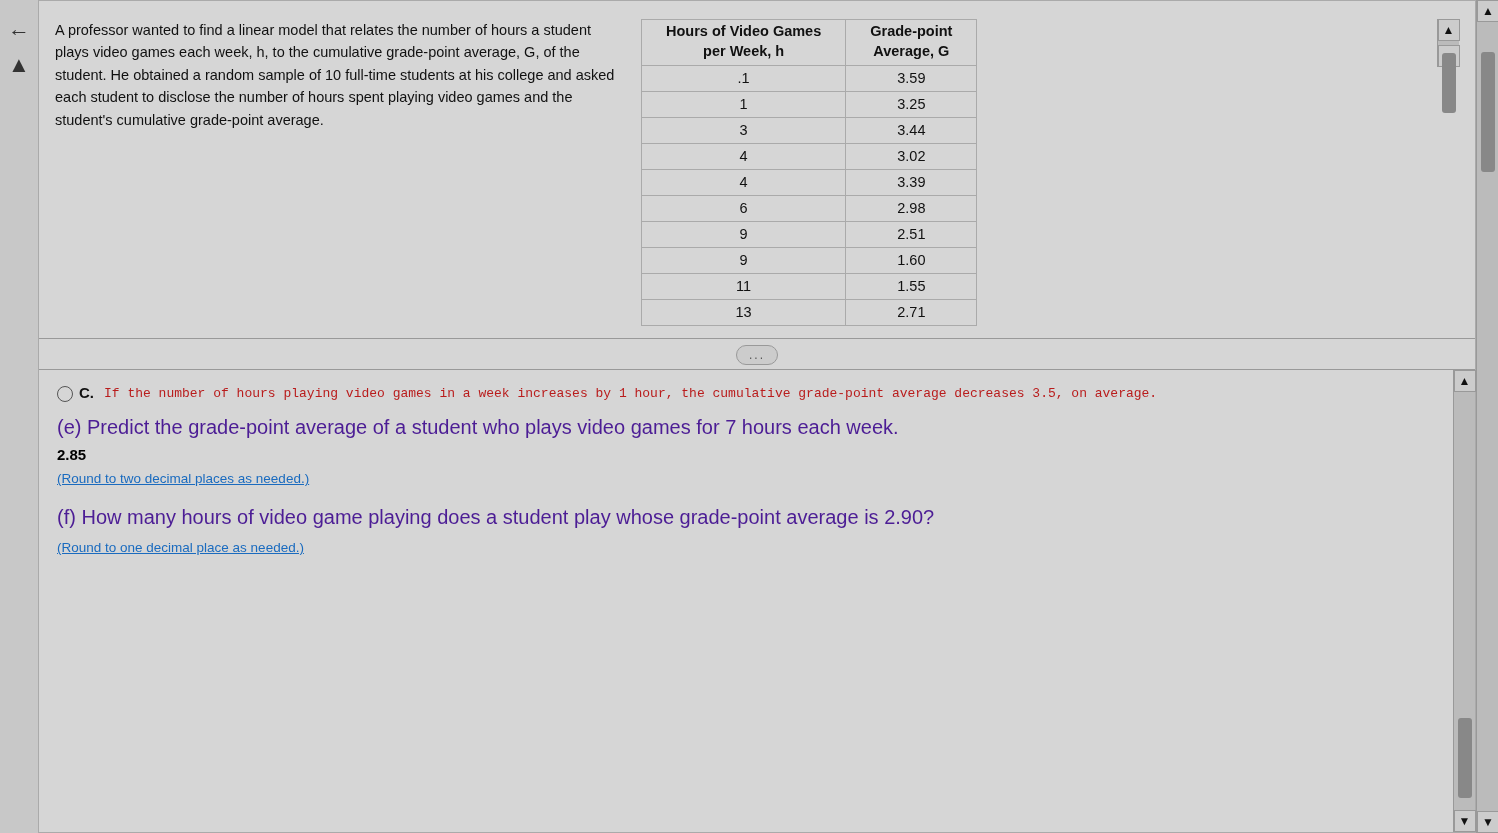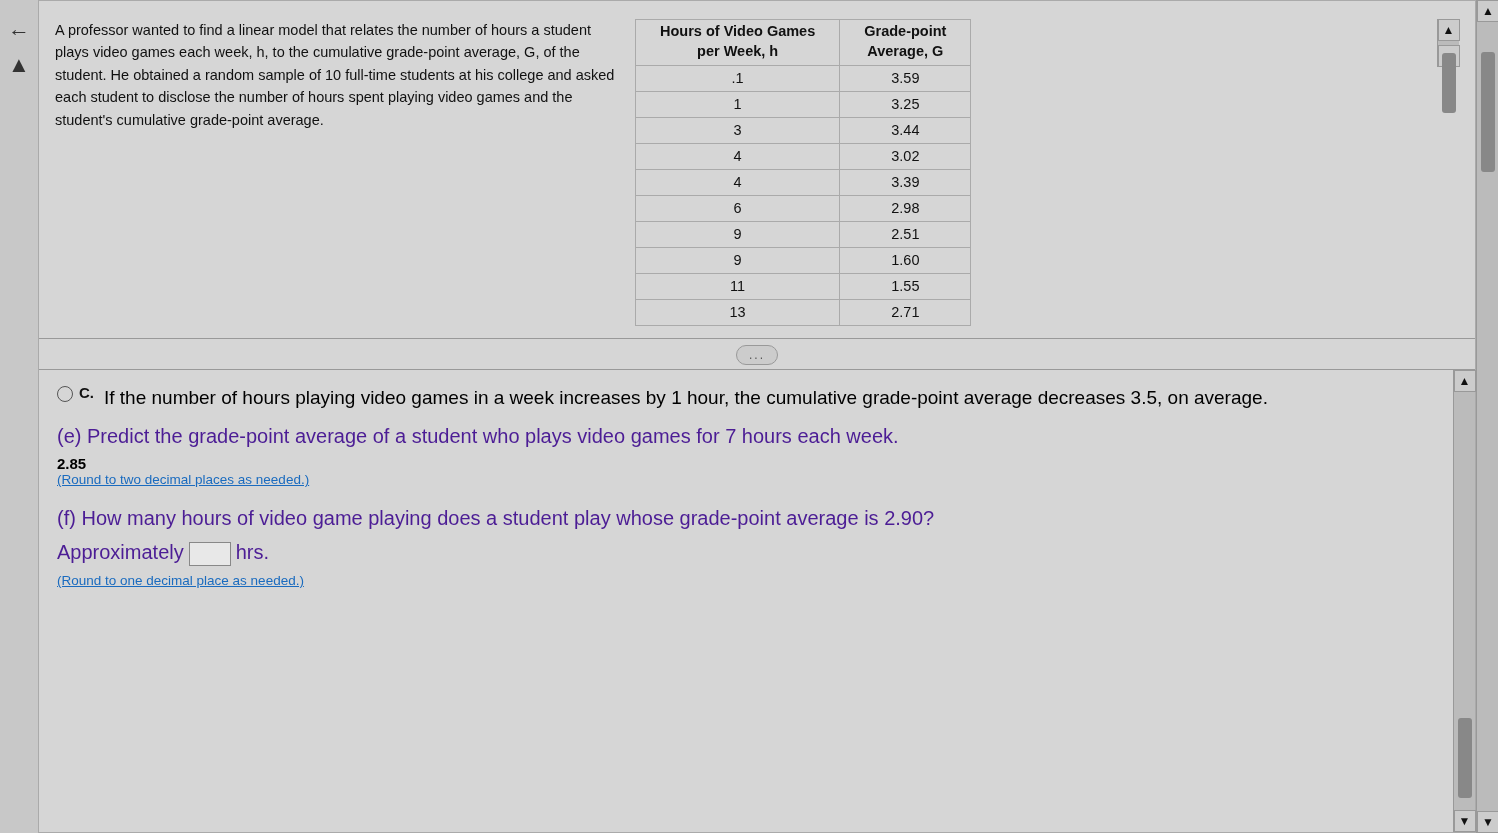--- a/index.html
+++ b/index.html
@@ -48,21 +48,21 @@
       border: 1px solid #aaa;
     }
     
     .top-panel {
       display: flex;
       flex-direction: row;
       align-items: flex-start;
       padding: 18px 16px 12px 16px;
       background: #d6d6d6;
       border-bottom: 1.5px solid #999;
-      gap: 0;
+      gap: 6px;
       flex: 0 0 auto;
     }
     .problem-text {
       flex: 0 0 580px;
       font-size: 14.5px;
       line-height: 1.55;
       color: #111;
       padding-right: 18px;
     }
     .problem-text p {
@@ -170,23 +170,24 @@
       flex-shrink: 0;
       margin-top: 2px;
       cursor: pointer;
     }
     .radio-label {
       font-weight: bold;
       flex-shrink: 0;
       margin-right: 4px;
     }
     .option-text {
-      font-size: 19px;
+      font-size: 13px;
       line-height: 1.5;
-      color: #000000;
+      color: #b91c1c;
+      font-family: Liberation Mono, monospace;
     }
     .section-block {
       margin-bottom: 8px;
     }
     .section-text {
       font-size: 20px;
       line-height: 1.5;
       color: #4c1d95;
       margin-bottom: 4px;
     }
@@ -194,20 +195,21 @@
       font-size: 15px;
       font-weight: bold;
       color: #000000;
       margin-bottom: 0;
     }
     .hint-text {
       font-size: 13.5px;
       color: #1a6bbf;
       text-decoration: underline;
       margin-bottom: 8px;
+      margin-top: 8px;
     }
     .input-row {
       display: flex;
       flex-direction: row;
       align-items: center;
       gap: 5px;
       margin-bottom: 2px;
     }
     .approx-input {
       width: 42px;
@@ -403,25 +405,20 @@
         </div>
 
         <div class="section-block">
           <div class="section-text">(e) Predict the grade-point average of a student who plays video games for 7 hours each week.</div>
           <div class="answer-value">2.85</div>
           <div class="hint-text">(Round to two decimal places as needed.)</div>
         </div>
 
         <div class="section-block">
           <div class="section-text">(f) How many hours of video game playing does a student play whose grade-point average is 2.90?</div>
-          <div class="input-row">
-            <span class="section-text">Approximately</span>
-            <input class="approx-input" type="text" value="" style="">
-            <span class="section-text">hrs.</span>
-          </div>
           <div class="hint-text">(Round to one decimal place as needed.)</div>
         </div>
 
       </div>
 
       <div class="bottom-scrollbar">
         <div class="bottom-scroll-arrow">▲</div>
         <div class="bottom-scroll-track">
           <div class="bottom-scroll-thumb"></div>
         </div>

